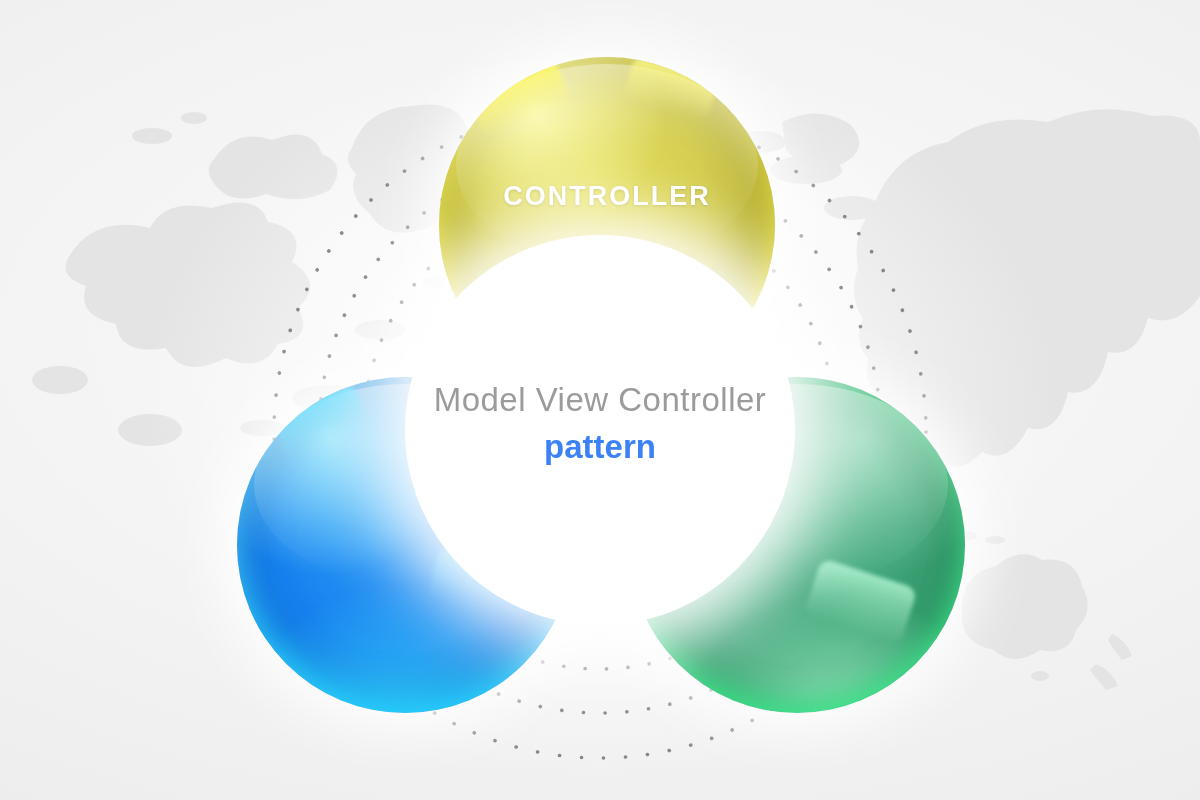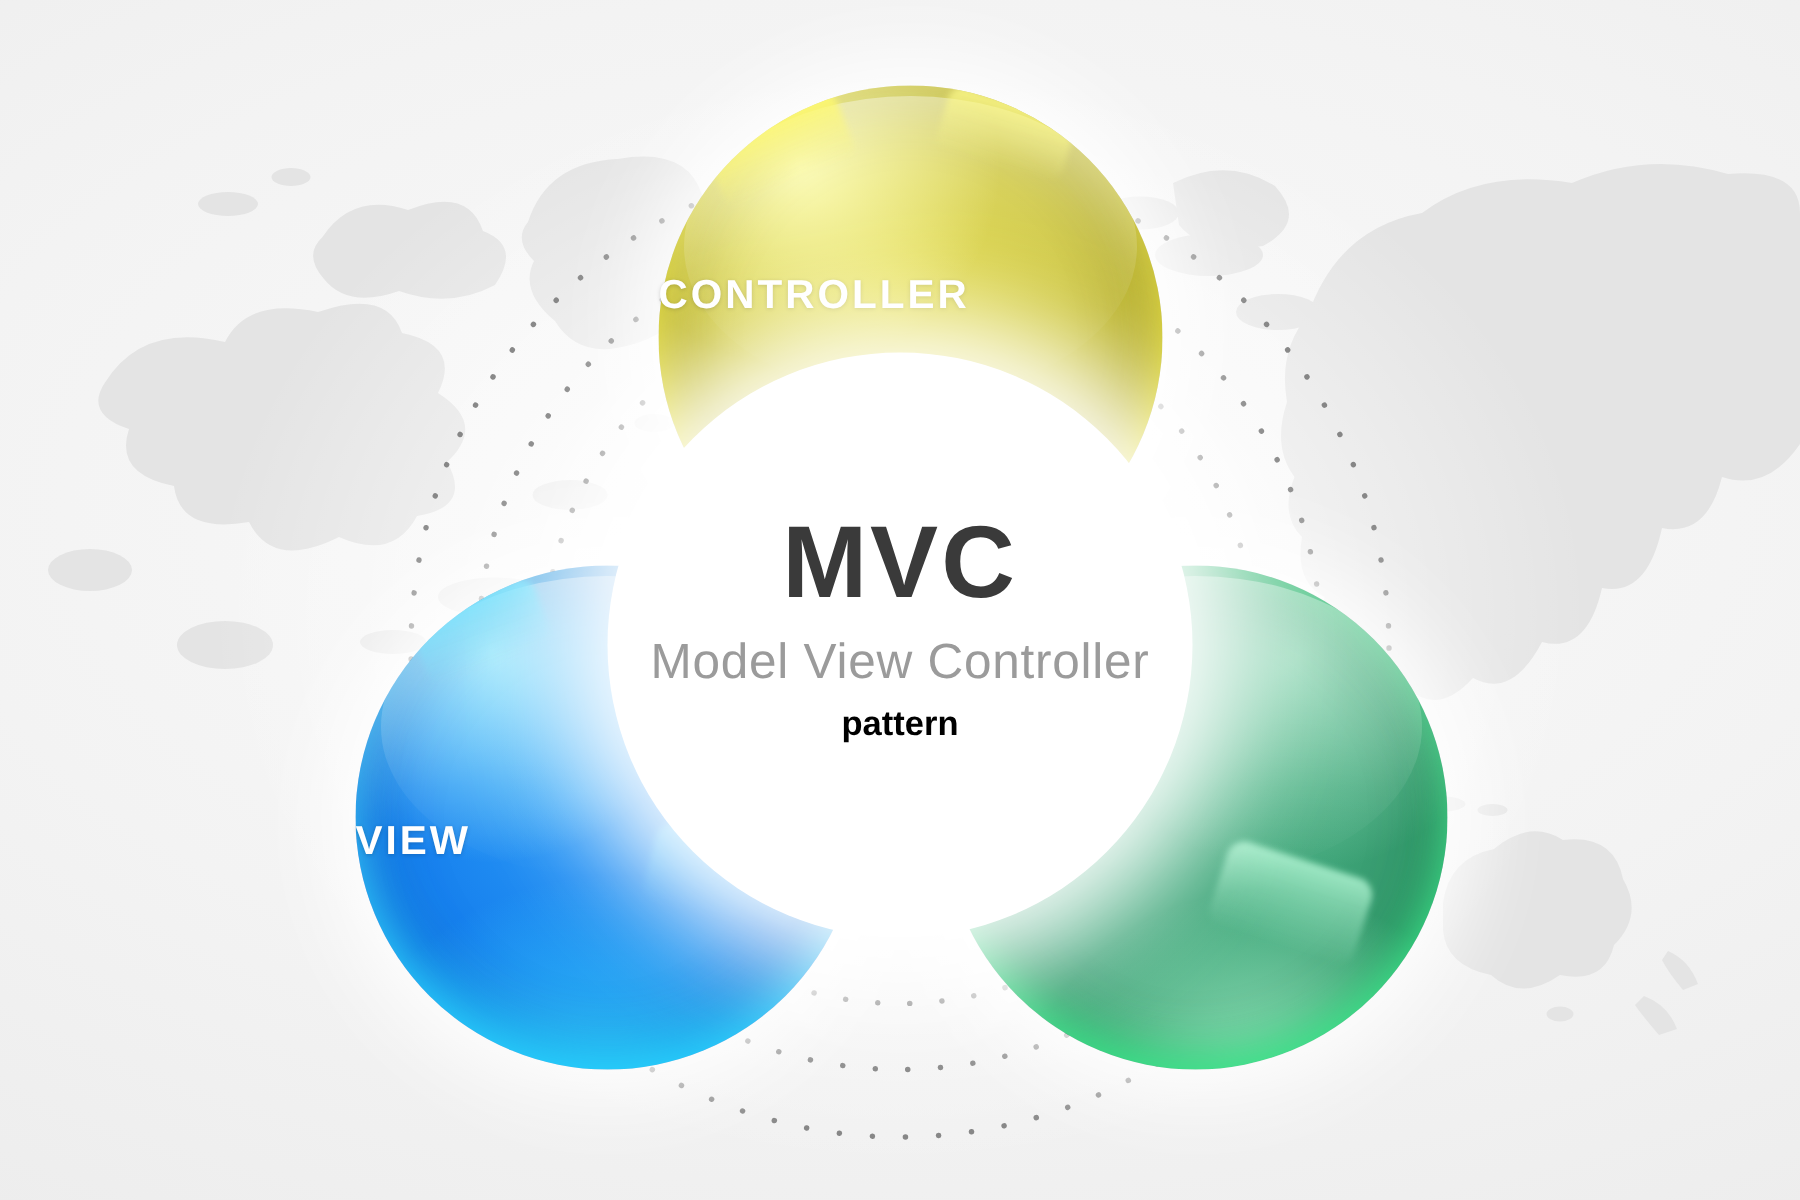--- a/index.html
+++ b/index.html
@@ -16,21 +16,21 @@
   }
   .rings-svg{z-index:3;}
 
   
   .ball{position:absolute;width:336px;height:336px;border-radius:50%;z-index:4;
         box-shadow:0 0 55px 18px rgba(255,255,255,.9);}
   .ball-clip{position:absolute;inset:0;border-radius:50%;overflow:hidden;}
   .patch{position:absolute;filter:blur(2px);}
   .sheen{position:absolute;left:5%;top:2%;width:90%;height:60%;border-radius:50%;
          background:linear-gradient(180deg, rgba(255,255,255,.38) 0%, rgba(255,255,255,.06) 70%, rgba(255,255,255,0) 100%);}
-  .ball-label{position:absolute;width:100%;text-align:left;color:#ffffff;font-weight:bold;
+  .ball-label{position:absolute;width:100%;text-align:center;color:#ffffff;font-weight:bold;
               font-size:27px;letter-spacing:2px;text-shadow:0 1px 3px rgba(0,0,0,.18);z-index:6;}
 
   .ball.controller{left:439px;top:57px;
     background:
       radial-gradient(circle at 50% 118%, #fcf33c 0%, rgba(252,243,60,0) 42%),
       radial-gradient(circle at 28% 16%, rgba(255,255,170,.95) 0%, rgba(255,255,170,0) 36%),
       radial-gradient(circle at 46% 42%, #ddd421 0%, #cac22a 42%, #afa72a 74%, #938c1e 100%);
     box-shadow:inset 0 -18px 36px -6px #f8ef18, inset 0 16px 38px -8px rgba(255,255,255,.4),
                inset 0 0 52px rgba(108,102,16,.3), 0 0 55px 18px rgba(255,255,255,.9);}
   .controller .patch1{left:10%;top:5%;width:28%;height:15%;transform:rotate(-22deg);border-radius:10px;
@@ -67,21 +67,21 @@
 
   
   .center-circle{
     position:absolute;left:405px;top:235px;width:390px;height:390px;border-radius:50%;
     background:#ffffff;z-index:5;display:flex;flex-direction:column;align-items:center;justify-content:center;
     box-shadow:0 0 70px 35px rgba(255,255,255,.95);
   }
   .center-inner{transform:translateY(-12px);text-align:center;}
   .mvc-acronym{font-size:68px;font-weight:bold;color:#3a3a3a;letter-spacing:2px;line-height:1.05;}
   .mvc-fullname{font-size:33px;color:#9b9b9b;margin-top:10px;letter-spacing:.5px;}
-  .mvc-pattern{font-size:23px;font-weight:bold;color:#000000;margin-top:9px;}
+  .mvc-pattern{font-size:33px;font-weight:bold;color:#3b82f6;margin-top:9px;}
 </style>
 </head>
 <body>
 
 <svg class="layer map-svg" viewBox="0 0 1200 800" aria-hidden="true">
   <g fill="#e4e4e4">
 
     <path d="M70 255 Q95 215 150 228 Q165 198 212 208 Q258 192 268 222 Q308 230 292 262 Q325 283 298 308 Q315 338 278 344 Q262 374 226 358 Q182 380 166 348 Q120 356 116 324 Q76 316 86 286 Q56 276 70 255 Z"></path>
     <path d="M215 158 Q235 128 272 140 Q312 124 322 154 Q348 164 330 190 Q300 206 266 194 Q232 206 216 186 Q202 170 215 158 Z"></path>
     <path d="M352 148 Q365 108 412 106 Q458 98 468 130 Q484 160 462 186 Q458 220 420 230 Q386 240 370 214 Q346 194 356 174 Q342 160 352 148 Z"></path>
@@ -140,30 +140,28 @@
   </div>
   <div class="ball-label">CONTROLLER</div>
 </div>
 
 <div class="ball view">
   <div class="ball-clip">
     <div class="sheen"></div>
     <div class="patch patch1"></div>
     <div class="patch patch2"></div>
   </div>
-  <div class="ball-label">VIEW</div>
 </div>
 
 <div class="ball model">
   <div class="ball-clip">
     <div class="sheen"></div>
     <div class="patch patch1"></div>
     <div class="patch patch2"></div>
   </div>
 </div>
 
 <div class="center-circle">
   <div class="center-inner">
-    <div class="mvc-acronym">MVC</div>
     <div class="mvc-fullname">Model View Controller</div>
     <div class="mvc-pattern">pattern</div>
   </div>
 </div>
 
 </body></html>

